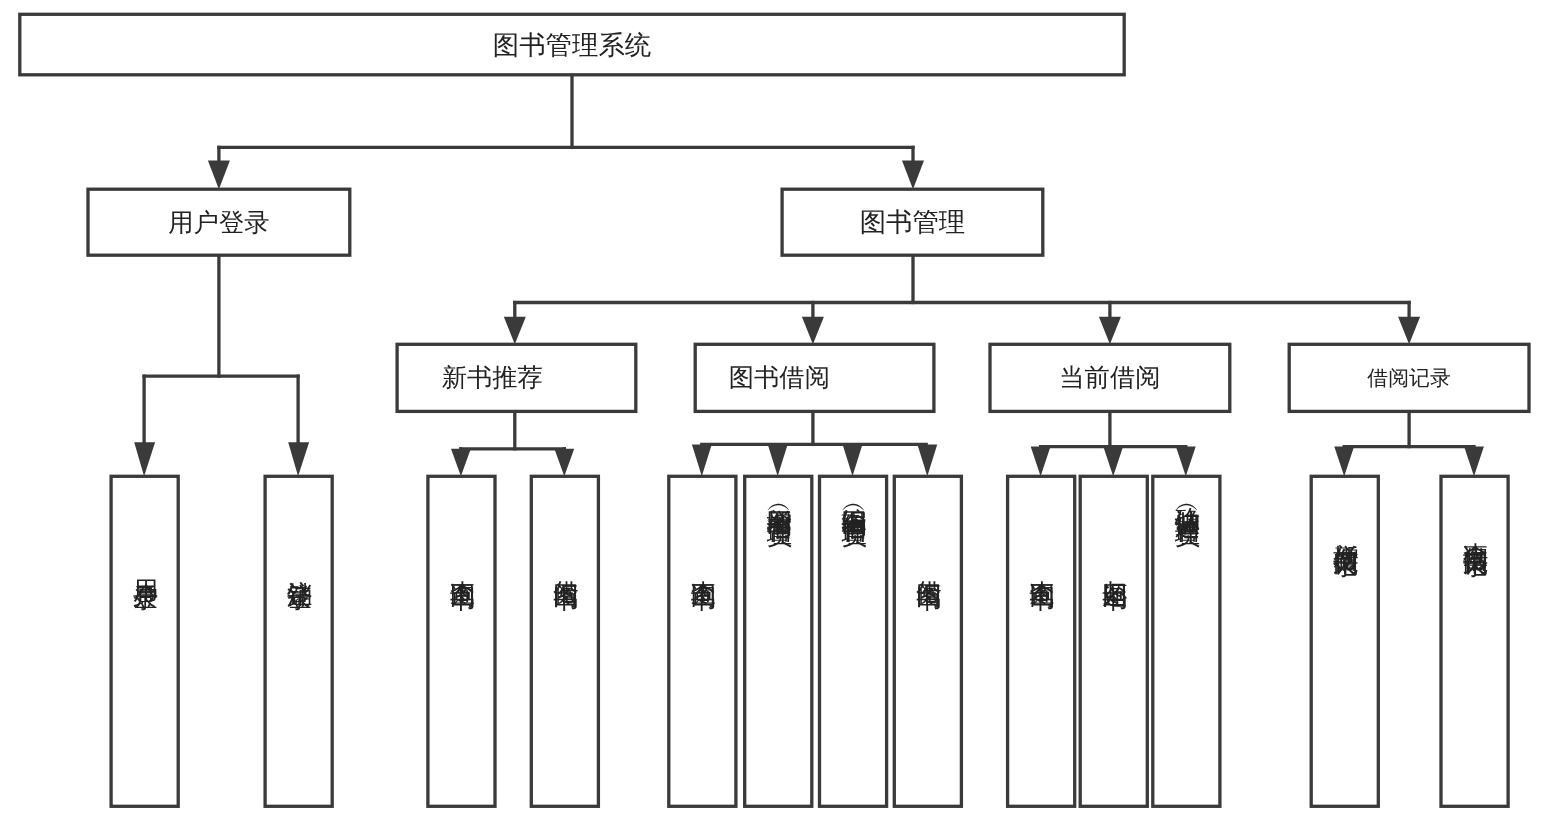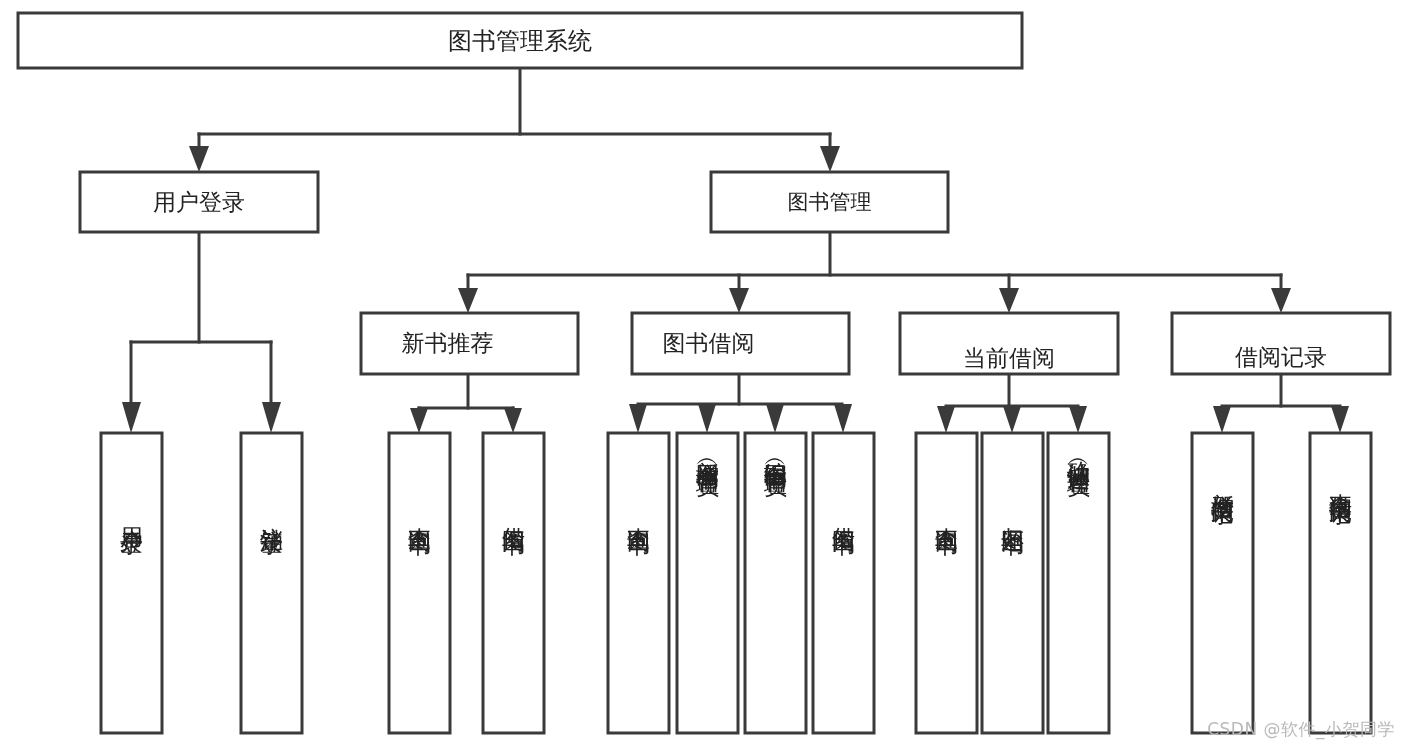--- a/index.html
+++ b/index.html
@@ -182,26 +182,26 @@
     <rect class="node-box-thin" x="982" y="433" width="61" height="300"></rect>
     <rect class="node-box-thin" x="1048" y="433" width="61" height="300"></rect>
 
     <rect class="node-box-thin" x="1192" y="433" width="61" height="300"></rect>
     <rect class="node-box-thin" x="1310" y="433" width="61" height="300"></rect>
   </svg>
 
   <div class="node-text-abs" style="left:18px; top:13px; width:1004px; height:55px; font-size:24px;">图书管理系统</div>
 
   <div class="node-text-abs" style="left:80px; top:172px; width:238px; height:60px; font-size:23px;">用户登录</div>
-  <div class="node-text-abs" style="left:711px; top:172px; width:237px; height:60px; font-size:21px;">图书管理</div>
+  <div class="node-text-abs" style="left:711px; top:172px; width:237px; height:60px; font-size:24px;">图书管理</div>
 
   <div class="node-text-abs" style="left:361px; top:313px; width:173px; height:61px; font-size:23px;">新书推荐</div>
   <div class="node-text-abs" style="left:600px; top:313px; width:217px; height:61px; font-size:23px;">图书借阅</div>
-  <div class="node-text-abs" style="left:900px; top:313px; width:218px; height:61px; font-size:23px;margin-top:15px;">当前借阅</div>
-  <div class="node-text-abs" style="left:1172px; top:313px; width:218px; height:61px; font-size:23px;margin-top:14px;">借阅记录</div>
+  <div class="node-text-abs" style="left:900px; top:313px; width:218px; height:61px; font-size:23px;">当前借阅</div>
+  <div class="node-text-abs" style="left:1172px; top:313px; width:218px; height:61px; font-size:19px;">借阅记录</div>
 
   <div class="leaf-label-wrap" style="left:101px; top:433px; width:61px; height:300px; padding-top:76px;">
     <span class="leaf-vertical-text">用户登录</span>
   </div>
   <div class="leaf-label-wrap" style="left:241px; top:433px; width:61px; height:300px; padding-top:76px;">
     <span class="leaf-vertical-text">注销登录</span>
   </div>
 
   <div class="leaf-label-wrap" style="left:389px; top:433px; width:61px; height:300px; padding-top:76px;">
     <span class="leaf-vertical-text">查询图书</span>
@@ -233,15 +233,14 @@
     <span class="leaf-vertical-text">确认归还（管理员）</span>
   </div>
 
   <div class="leaf-label-wrap" style="left:1192px; top:433px; width:61px; height:300px; padding-top:42px;">
     <span class="leaf-vertical-text">新增借阅记录</span>
   </div>
   <div class="leaf-label-wrap" style="left:1310px; top:433px; width:61px; height:300px; padding-top:42px;">
     <span class="leaf-vertical-text">查询借阅记录</span>
   </div>
 
-  <div class="watermark">CSDN @软件_小贺同学</div>
 
 </div>
 
 </body></html>

